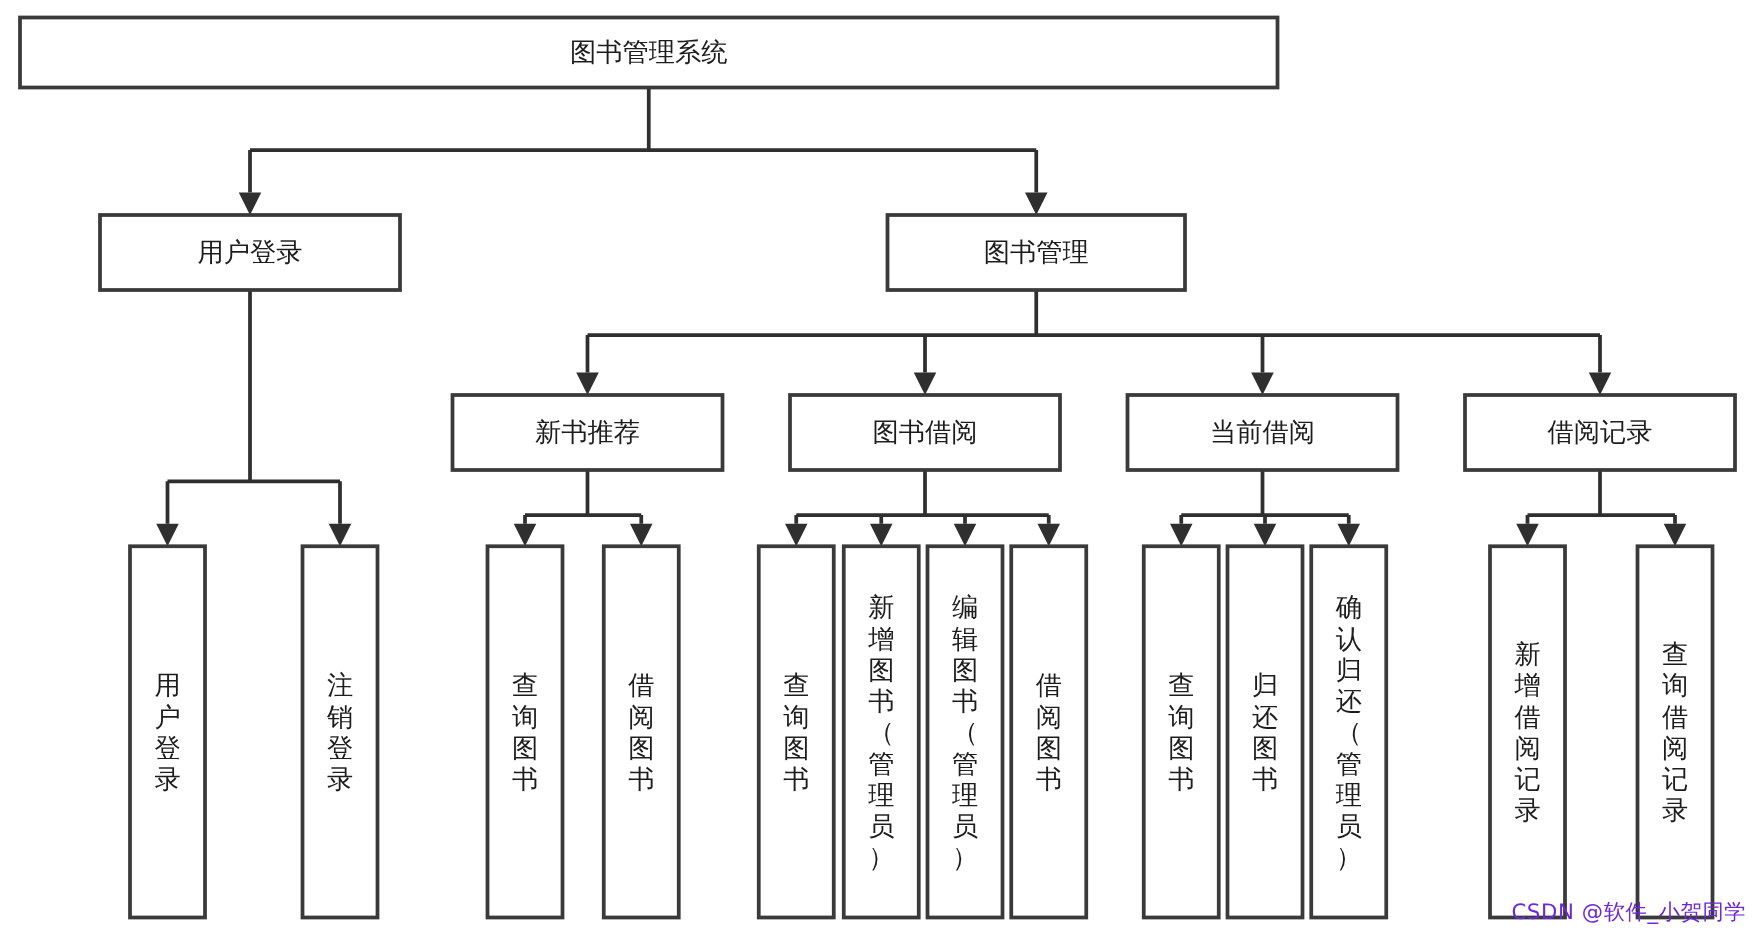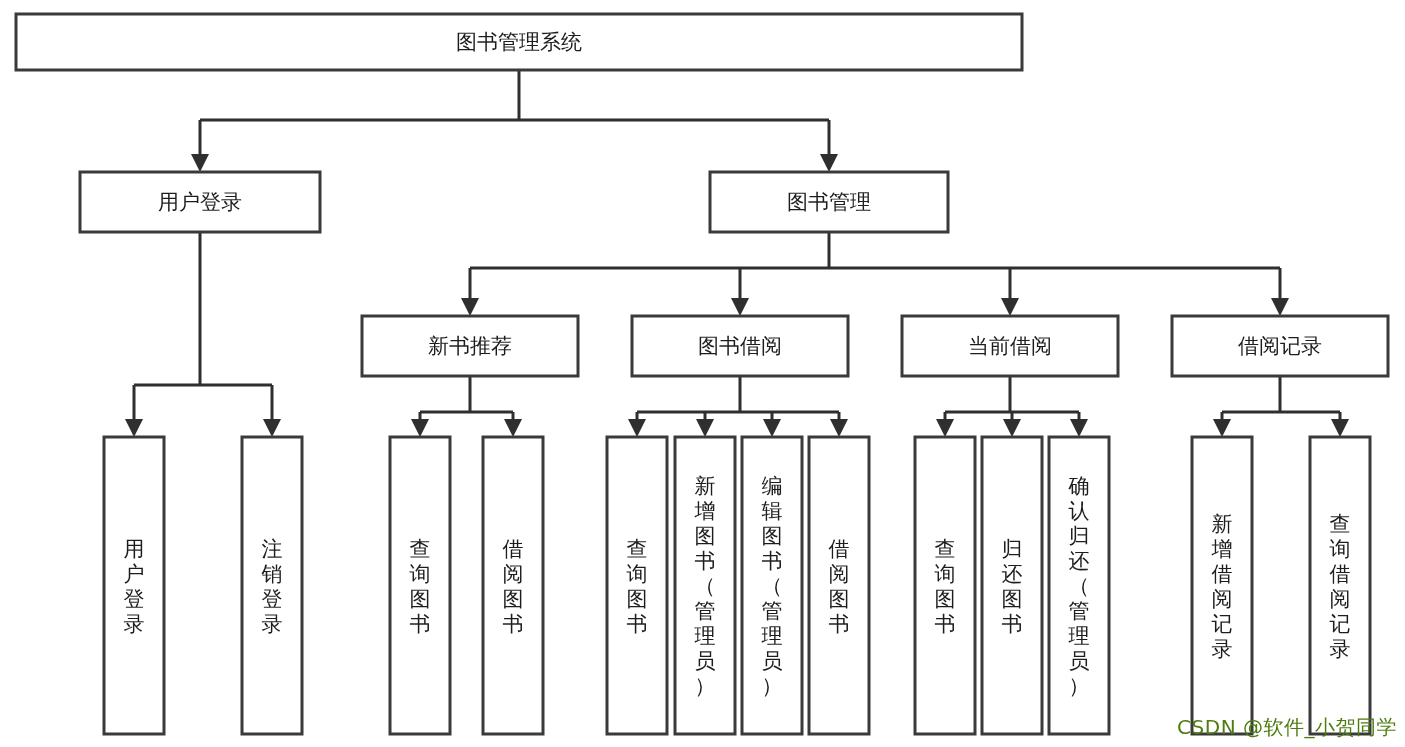--- a/index.html
+++ b/index.html
@@ -51,22 +51,22 @@
   }
   .arrow-head {
     fill: #2f2f2f;
     stroke: none;
   }
   .watermark-text {
     position: absolute;
     right: 8px;
     bottom: 6px;
     font-family: "DejaVu Sans", "Liberation Sans", sans-serif;
-    font-size: 20px;
-    color: #4d7c0f;
+    font-size: 17px;
+    color: #6d28d9;
     letter-spacing: 0.5px;
     white-space: nowrap;
     user-select: none;
   }
 </style>
 </head>
 <body>
 
 <div id="diagram-root">
   <svg class="diagram-canvas" viewBox="0 0 1405 747">

